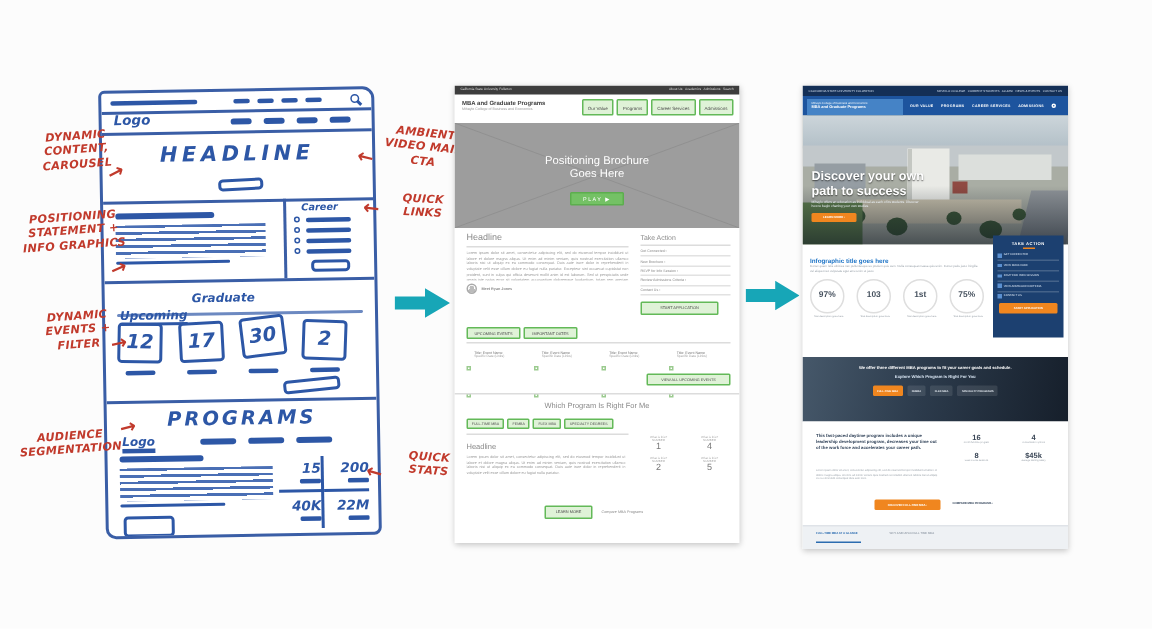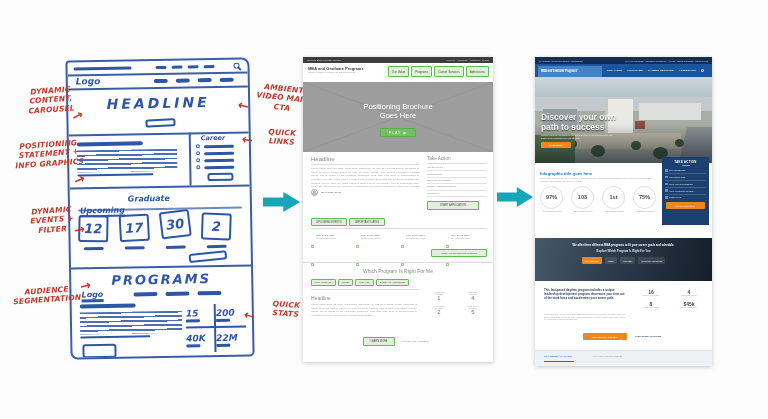--- a/index.html
+++ b/index.html
@@ -15,21 +15,21 @@
 .sk-sec{position:absolute;left:0;right:0;border-top:2px solid #3a5ea6}
 .sk-hand{font-family:"DejaVu Sans",sans-serif;font-style:italic;font-weight:bold;color:#2d57a6}
 .sk-lines{position:absolute;background:repeating-linear-gradient(to bottom,#4a6fb5 0,#4a6fb5 1.8px,transparent 1.8px,transparent 4.4px)}
 .sk-box{position:absolute;border:2px solid #2d57a6;border-radius:3px}
 .sk-circ{width:4px;height:4px;border:1.5px solid #2d57a6;border-radius:50%;display:inline-block}
 .sk-mag{position:absolute;width:6px;height:6px;border:1.5px solid #2d57a6;border-radius:50%}
 .sk-mag::after{content:"";position:absolute;width:4px;height:1.5px;background:#2d57a6;transform:rotate(45deg);right:-3px;bottom:-1px}
 .sk-day{position:absolute;border:2px solid #2d57a6;border-radius:3px;width:30px;height:27px;
   display:flex;align-items:center;justify-content:center;font-size:13px}
 .sk-stats{position:absolute;display:grid;grid-template-columns:30px 30px;grid-auto-rows:24px}
-.sk-stats .c{display:flex;flex-direction:column;align-items:flex-start;justify-content:center;font-size:9px}
+.sk-stats .c{display:flex;flex-direction:column;align-items:flex-end;justify-content:center;font-size:9px}
 .sk-stats .c1,.sk-stats .c3{border-right:2px solid #2d57a6}
 .sk-stats .c1,.sk-stats .c2{border-bottom:2px solid #2d57a6}
 .sk-ubar{width:14px;height:2.5px;background:#2d57a6;margin-top:1px;border-radius:1px}
 
 
 .ann{position:absolute;color:#c13a2c;font-family:"DejaVu Sans",sans-serif;font-size:7.5px;
   font-weight:bold;font-style:italic;line-height:1.25;text-align:center;transform:rotate(-4deg);letter-spacing:.2px}
 .ann-ar{position:absolute;color:#c13a2c;font-size:13px;font-weight:bold;font-family:"DejaVu Sans",sans-serif}
 
 

